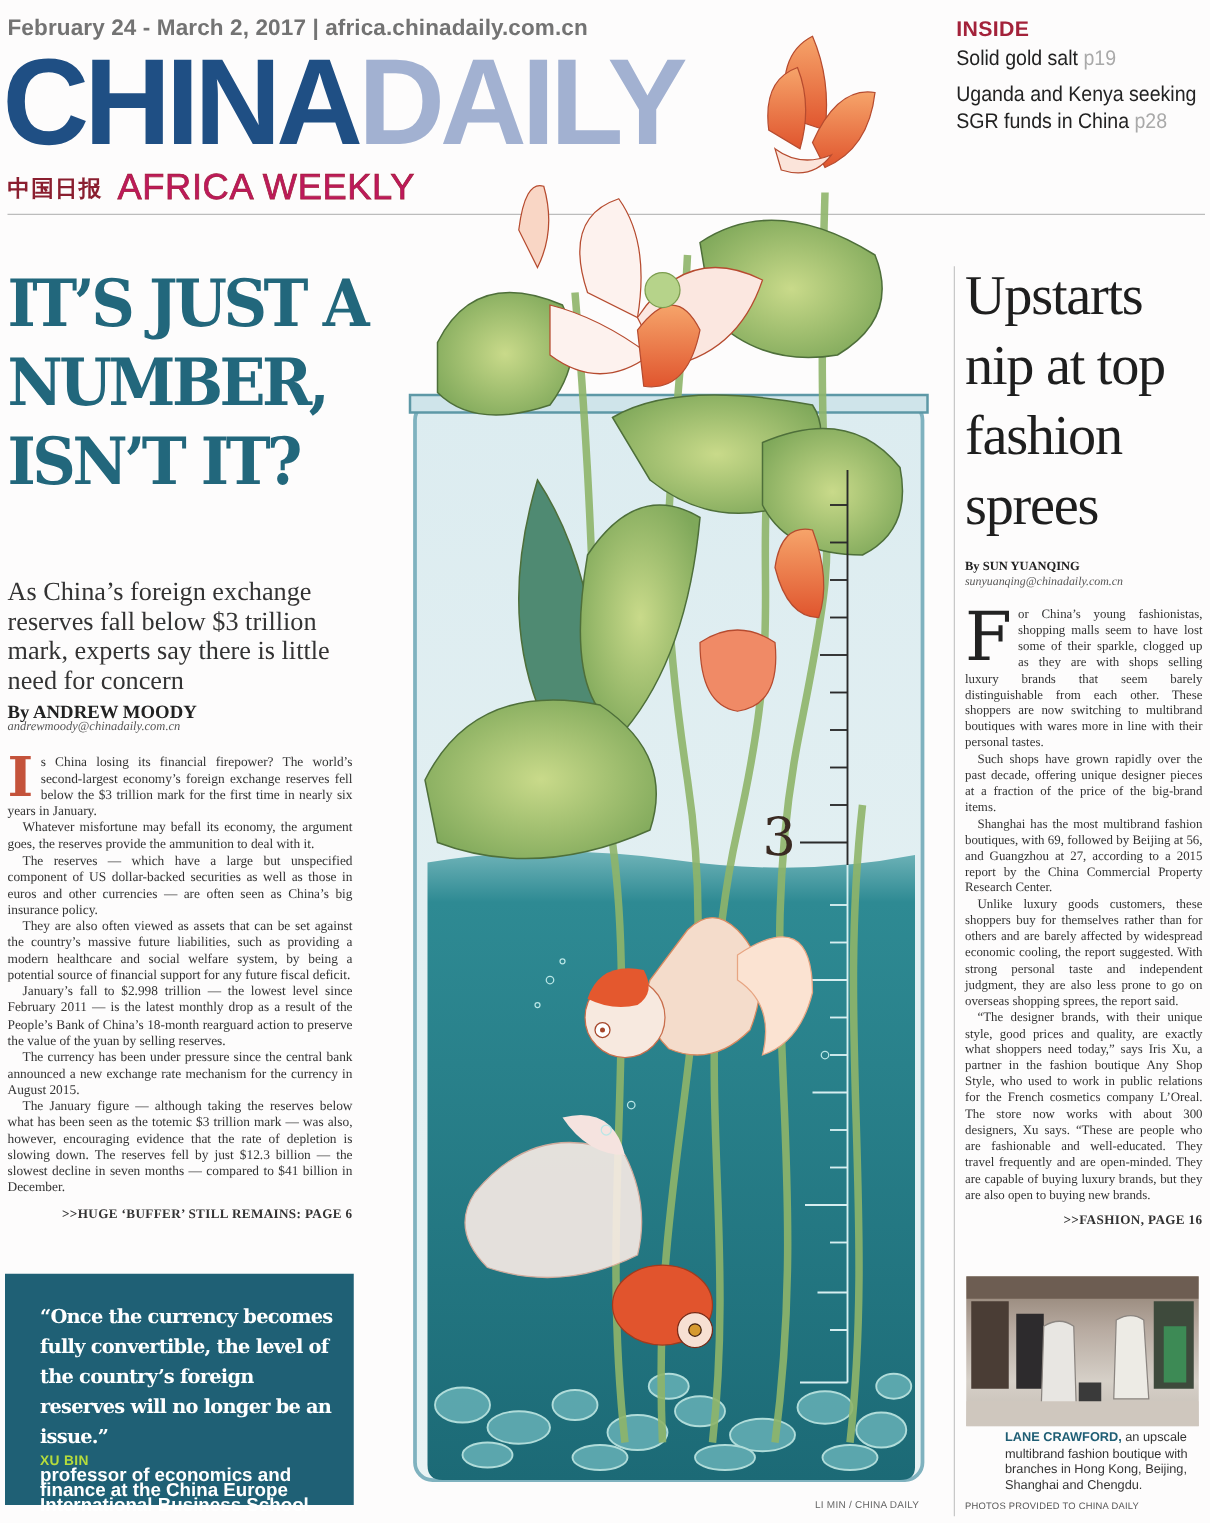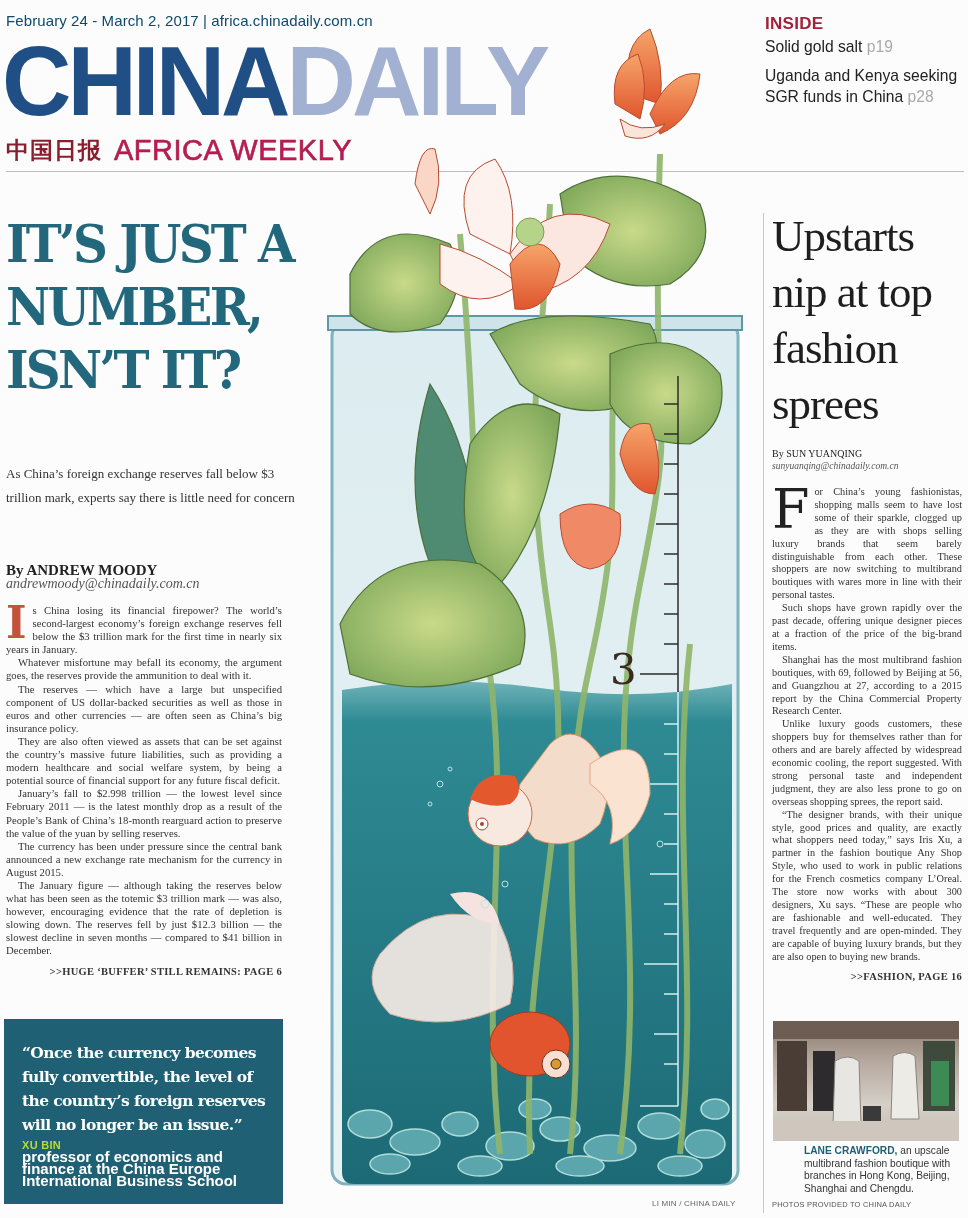--- a/index.html
+++ b/index.html
@@ -1,59 +1,59 @@
 <!DOCTYPE html>
 <html><head>
 <meta charset="utf-8">
 <style>
   * { box-sizing: border-box; margin: 0; padding: 0; }
   html, body { width: 968px; height: 1218px; background: #fdfcfc; overflow: hidden; }
   body { position: relative; font-family: "Liberation Serif", serif; color: #222; }
 
   
-  .dateline { position: absolute; left: 6px; top: 12px; font-family: "Liberation Sans", sans-serif; font-size: 15px; color: #0c4a6e; letter-spacing: 0.1px; }
+  .dateline { position: absolute; left: 6px; top: 12px; font-family: "Liberation Sans", sans-serif; font-size: 18px; color: #737373; letter-spacing: 0.1px; font-weight: bold; }
   .logo { position: absolute; left: 2px; top: 32px; font-family: "Liberation Sans", sans-serif; font-weight: 900; font-size: 98px; line-height: 1; letter-spacing: -4px; transform: scaleX(0.98); transform-origin: left; }
   .logo .china { color: #1f4f84; }
   .logo .daily { color: #a2b1d1; }
   .subbrand { position: absolute; left: 6px; top: 134px; display: flex; align-items: center; gap: 12px; }
-  .subbrand .cn { font-family: "DejaVu Serif", serif; font-weight: bold; font-size: 23px; color: #8a1e2f; letter-spacing: 1px; }
+  .subbrand .cn { font-family: "DejaVu Serif", serif; font-weight: bold; font-size: 18px; color: #8a1e2f; letter-spacing: 1px; }
   .subbrand .aw { font-family: "Liberation Sans", sans-serif; font-size: 29px; color: #be185d; letter-spacing: 0.5px; font-weight: 400; -webkit-text-stroke: 0.6px #a3223a; }
   .rule-top { position: absolute; left: 6px; top: 171px; width: 958px; height: 1px; background: #bcbcbc; }
 
   .inside { position: absolute; left: 765px; top: 14px; width: 200px; font-family: "Liberation Sans", sans-serif; }
   .inside .label { color: #a3223a; font-weight: bold; font-size: 17px; letter-spacing: 0.3px; }
   .inside .item { font-size: 17px; color: #222; line-height: 21px; margin-top: 2px; transform: scaleX(0.92); transform-origin: left; width: 215px; }
   .inside .item + .item { margin-top: 8px; }
   .inside .pg { color: #a9a9a9; }
 
   
   .headline { position: absolute; left: 6px; top: 212px; width: 330px; font-family: "DejaVu Serif", serif; font-weight: bold; color: #22677c; font-size: 52px; line-height: 63px; letter-spacing: -3px; transform: scaleX(0.93); transform-origin: left; }
-  .deck { position: absolute; left: 6px; top: 462px; width: 300px; font-size: 13px; line-height: 23.5px; color: #333; }
+  .deck { position: absolute; left: 6px; top: 462px; width: 300px; font-size: 21px; line-height: 23.5px; color: #333; }
   .byline { position: absolute; left: 6px; top: 562px; font-size: 15px; font-weight: bold; color: #222; }
-  .byemail { position: absolute; left: 6px; top: 576px; font-size: 14px; font-style: italic; color: #555; font-family: Liberation Serif, serif; }
+  .byemail { position: absolute; left: 6px; top: 576px; font-size: 10px; font-style: italic; color: #555; font-family: Liberation Serif, serif; }
 
   .body-left { position: absolute; left: 6px; top: 604px; width: 276px; font-size: 10.7px; line-height: 13.1px; color: #333; text-align: justify; }
   .body-left p { text-indent: 12px; }
   .body-left p.first { text-indent: 0; }
   .dropcap-I { float: left; font-size: 44px; line-height: 36px; color: #c4533b; font-weight: bold; margin: 1px 6px 0 0; font-family: "DejaVu Serif", serif; }
   .jump { text-align: right; font-weight: bold; font-size: 10.5px; letter-spacing: 0.3px; margin-top: 7px; }
 
-  .quote-box { position: absolute; left: 4px; top: 1019px; width: 279px; height: 185px; background: #1f6075; padding: 22px 16px 0 18px; }
+  .quote-box { position: absolute; left: 4px; top: 1019px; width: 279px; height: 185px; background: #1f6075; padding: 22px 16px 0 28px; }
   .quote-box .q { font-family: "DejaVu Serif", serif; color: #fff; font-size: 15.5px; line-height: 24px; font-weight: bold; letter-spacing: -0.6px; }
   .quote-box .who { font-family: "Liberation Sans", sans-serif; color: #b5dc3c; font-weight: bold; font-size: 11px; margin-top: 2px; letter-spacing: 0.3px; }
   .quote-box .title { font-family: "Liberation Sans", sans-serif; color: #fff; font-size: 15px; line-height: 12px; font-weight: bold; }
 
   
   .illus { position: absolute; left: 320px; top: 24px; width: 440px; height: 1170px; }
   .credit-illus { position: absolute; left: 652px; top: 1199px; font-family: "Liberation Sans", sans-serif; font-size: 8px; color: #666; letter-spacing: 0.2px; }
 
   
   .vrule { position: absolute; left: 763px; top: 213px; width: 1px; height: 1000px; background: #c8c8c8; }
   .r-headline { position: absolute; left: 772px; top: 208px; width: 190px; font-size: 45px; line-height: 56px; color: #1e1e1e; letter-spacing: -1px; }
-  .r-byline { position: absolute; left: 772px; top: 448px; font-size: 10px; font-weight: normal; text-align: right; }
+  .r-byline { position: absolute; left: 772px; top: 448px; font-size: 10px; font-weight: bold; text-align: right; }
   .r-email { position: absolute; left: 772px; top: 461px; font-size: 9.5px; font-style: italic; color: #555; }
   .body-right { position: absolute; left: 772px; top: 486px; width: 190px; font-size: 10.3px; line-height: 12.9px; color: #333; text-align: justify; }
   .body-right p { text-indent: 10px; }
   .body-right p.first { text-indent: 0; }
   .dropcap-F { float: left; font-size: 54px; line-height: 44px; color: #222; margin: 2px 5px 0 0; font-family: "DejaVu Serif", serif; }
   .photo { position: absolute; left: 773px; top: 1021px; width: 186px; height: 120px; background: linear-gradient(180deg,#8a7a6c 0%,#b7aaa0 35%,#d6d0c8 70%,#c3bbb2 100%); overflow: hidden; }
   .caption { position: absolute; left: 772px; top: 1145px; width: 190px; font-family: Liberation Sans, sans-serif; font-size: 10.2px; line-height: 12.6px; color: #333; margin-left: 32px; }
   .caption b { color: #1f5e74; }
   .photo-credit { position: absolute; left: 772px; top: 1200px; font-family: "Liberation Sans", sans-serif; font-size: 7.5px; color: #555; letter-spacing: 0.2px; }
 </style>

